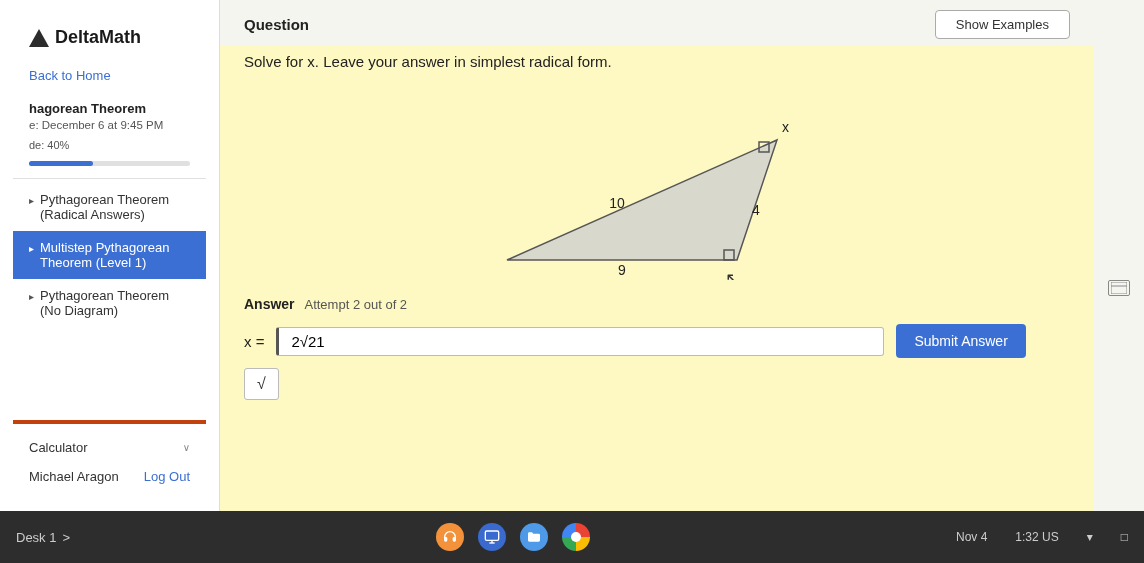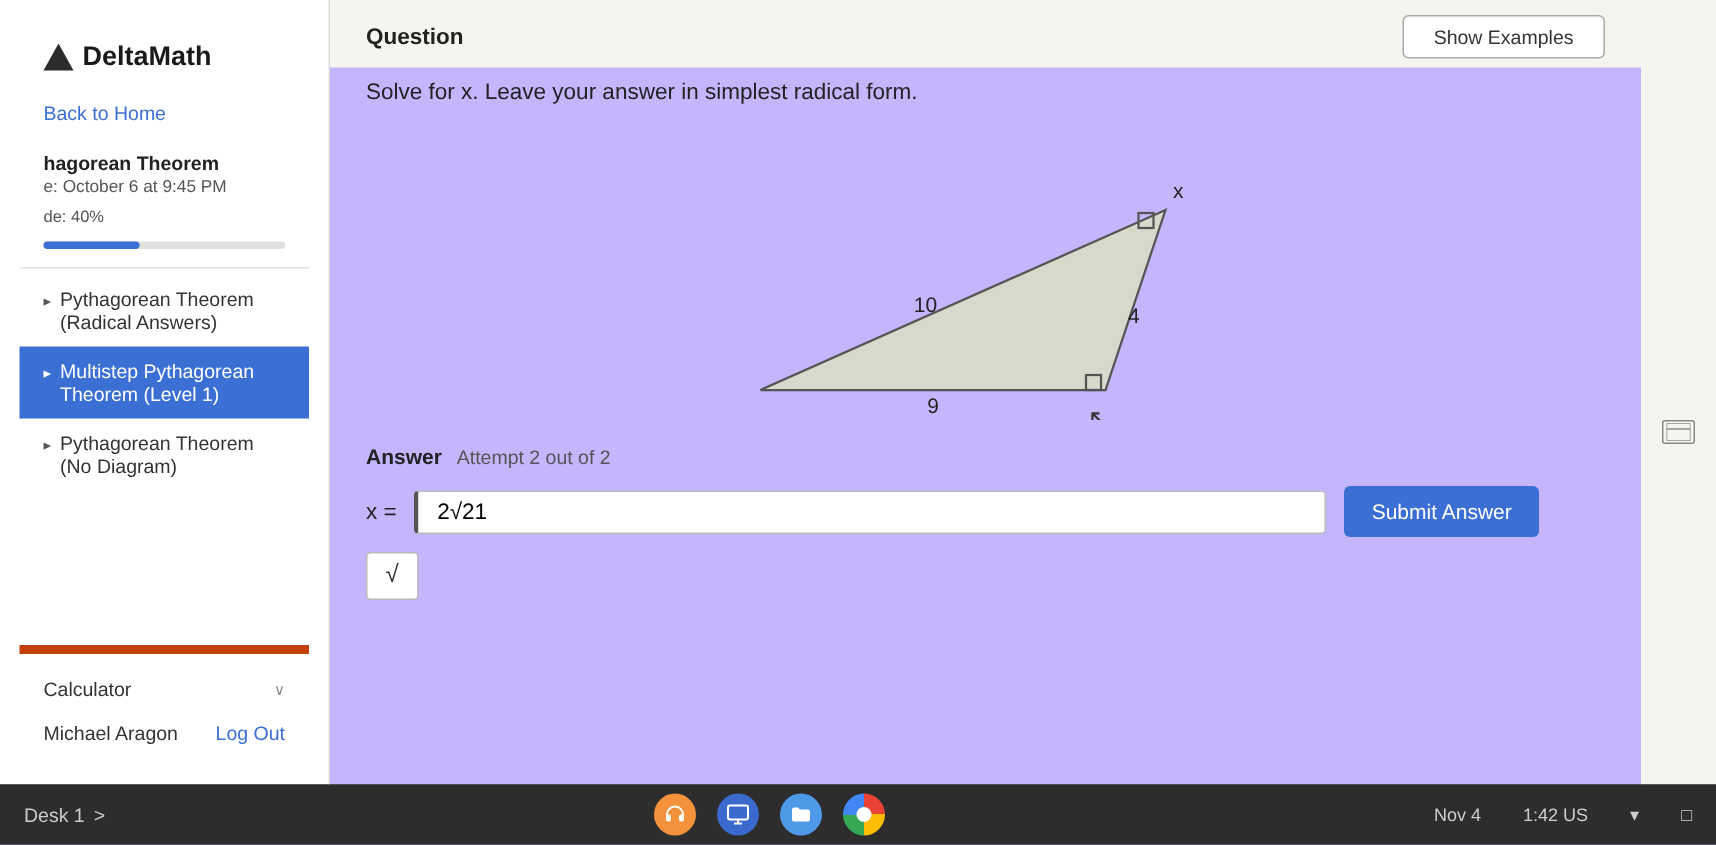--- a/index.html
+++ b/index.html
@@ -107,21 +107,21 @@
       margin-top: 3px;
       color: #555;
       flex-shrink: 0;
     }
     .sidebar-item.active .sidebar-item-bullet {
       color: #fff;
     }
     .sidebar-spacer { flex: 1; }
     .sidebar-bottom {
       padding: 8px 0;
-      border-top: 6px solid #c2410c;
+      border-top: 4px solid #c2410c;
       margin-top: 20px;
     }
     .sidebar-calculator {
       display: flex;
       justify-content: space-between;
       align-items: center;
       padding: 8px 16px;
       font-size: 13px;
       color: #333;
       cursor: pointer;
@@ -136,21 +136,21 @@
       align-items: center;
       padding: 6px 16px;
       font-size: 13px;
     }
     .user-name { color: #333; }
     .log-out { color: #3b6fd4; cursor: pointer; font-size: 13px; }
 
     
     .main-content {
       flex: 1;
-      background: #c4b5fd;
+      background: #fef9c3;
       display: flex;
       flex-direction: column;
       padding: 0;
     }
     .top-bar {
       display: flex;
       justify-content: space-between;
       align-items: center;
       padding: 10px 24px 6px;
       background: #f5f5f0;
@@ -254,21 +254,21 @@
       width: 22px;
       height: 16px;
       border: 1.5px solid #888;
       border-radius: 2px;
       display: flex;
       align-items: center;
       justify-content: center;
     }
     
     .taskbar {
-      height: 40px;
+      height: 52px;
       background: #2d2d2d;
       display: flex;
       align-items: center;
       justify-content: space-between;
       padding: 0 16px;
       flex-shrink: 0;
     }
     .taskbar-left {
       display: flex;
       align-items: center;
@@ -306,21 +306,21 @@
 
 <div class="main-container">
 
   <div class="sidebar">
     <div class="logo-area">
       <div class="logo-triangle"></div>
       <span class="logo-text">DeltaMath</span>
     </div>
     <a class="back-to-home">Back to Home</a>
     <div class="sidebar-section-title">hagorean Theorem</div>
-    <div class="sidebar-subtitle">e: October 6 at 9:45 PM</div>
+    <div class="sidebar-subtitle">e: December 6 at 9:45 PM</div>
     <div class="progress-label">de: 40%</div>
     <div class="progress-bar-container">
       <div class="progress-bar-bg">
         <div class="progress-bar-fill"></div>
       </div>
     </div>
     <div class="sidebar-divider"></div>
 
     <div class="sidebar-item">
       <span class="sidebar-item-bullet">▸</span>
@@ -425,17 +425,17 @@
       <svg width="16" height="16" viewBox="0 0 24 24" fill="white">
           <path d="M3 7a2 2 0 0 1 2-2h4l2 2h8a2 2 0 0 1 2 2v8a2 2 0 0 1-2 2H5a2 2 0 0 1-2-2V7z"></path>
         </svg>
     </div>
     <div class="taskbar-icon" style="background:conic-gradient(#ea4335 0deg 90deg,#fbbc04 90deg 180deg,#34a853 180deg 270deg,#4285f4 270deg 360deg);">
       <div style="width:10px;height:10px;border-radius:50%;background:#fff;"></div>
     </div>
   </div>
   <div class="taskbar-right">
     <span>Nov 4</span>
-    <span>1:42 US</span>
+    <span>1:32 US</span>
     <span>▾</span>
     <span>□</span>
   </div>
 </div>
 
 </body></html>

